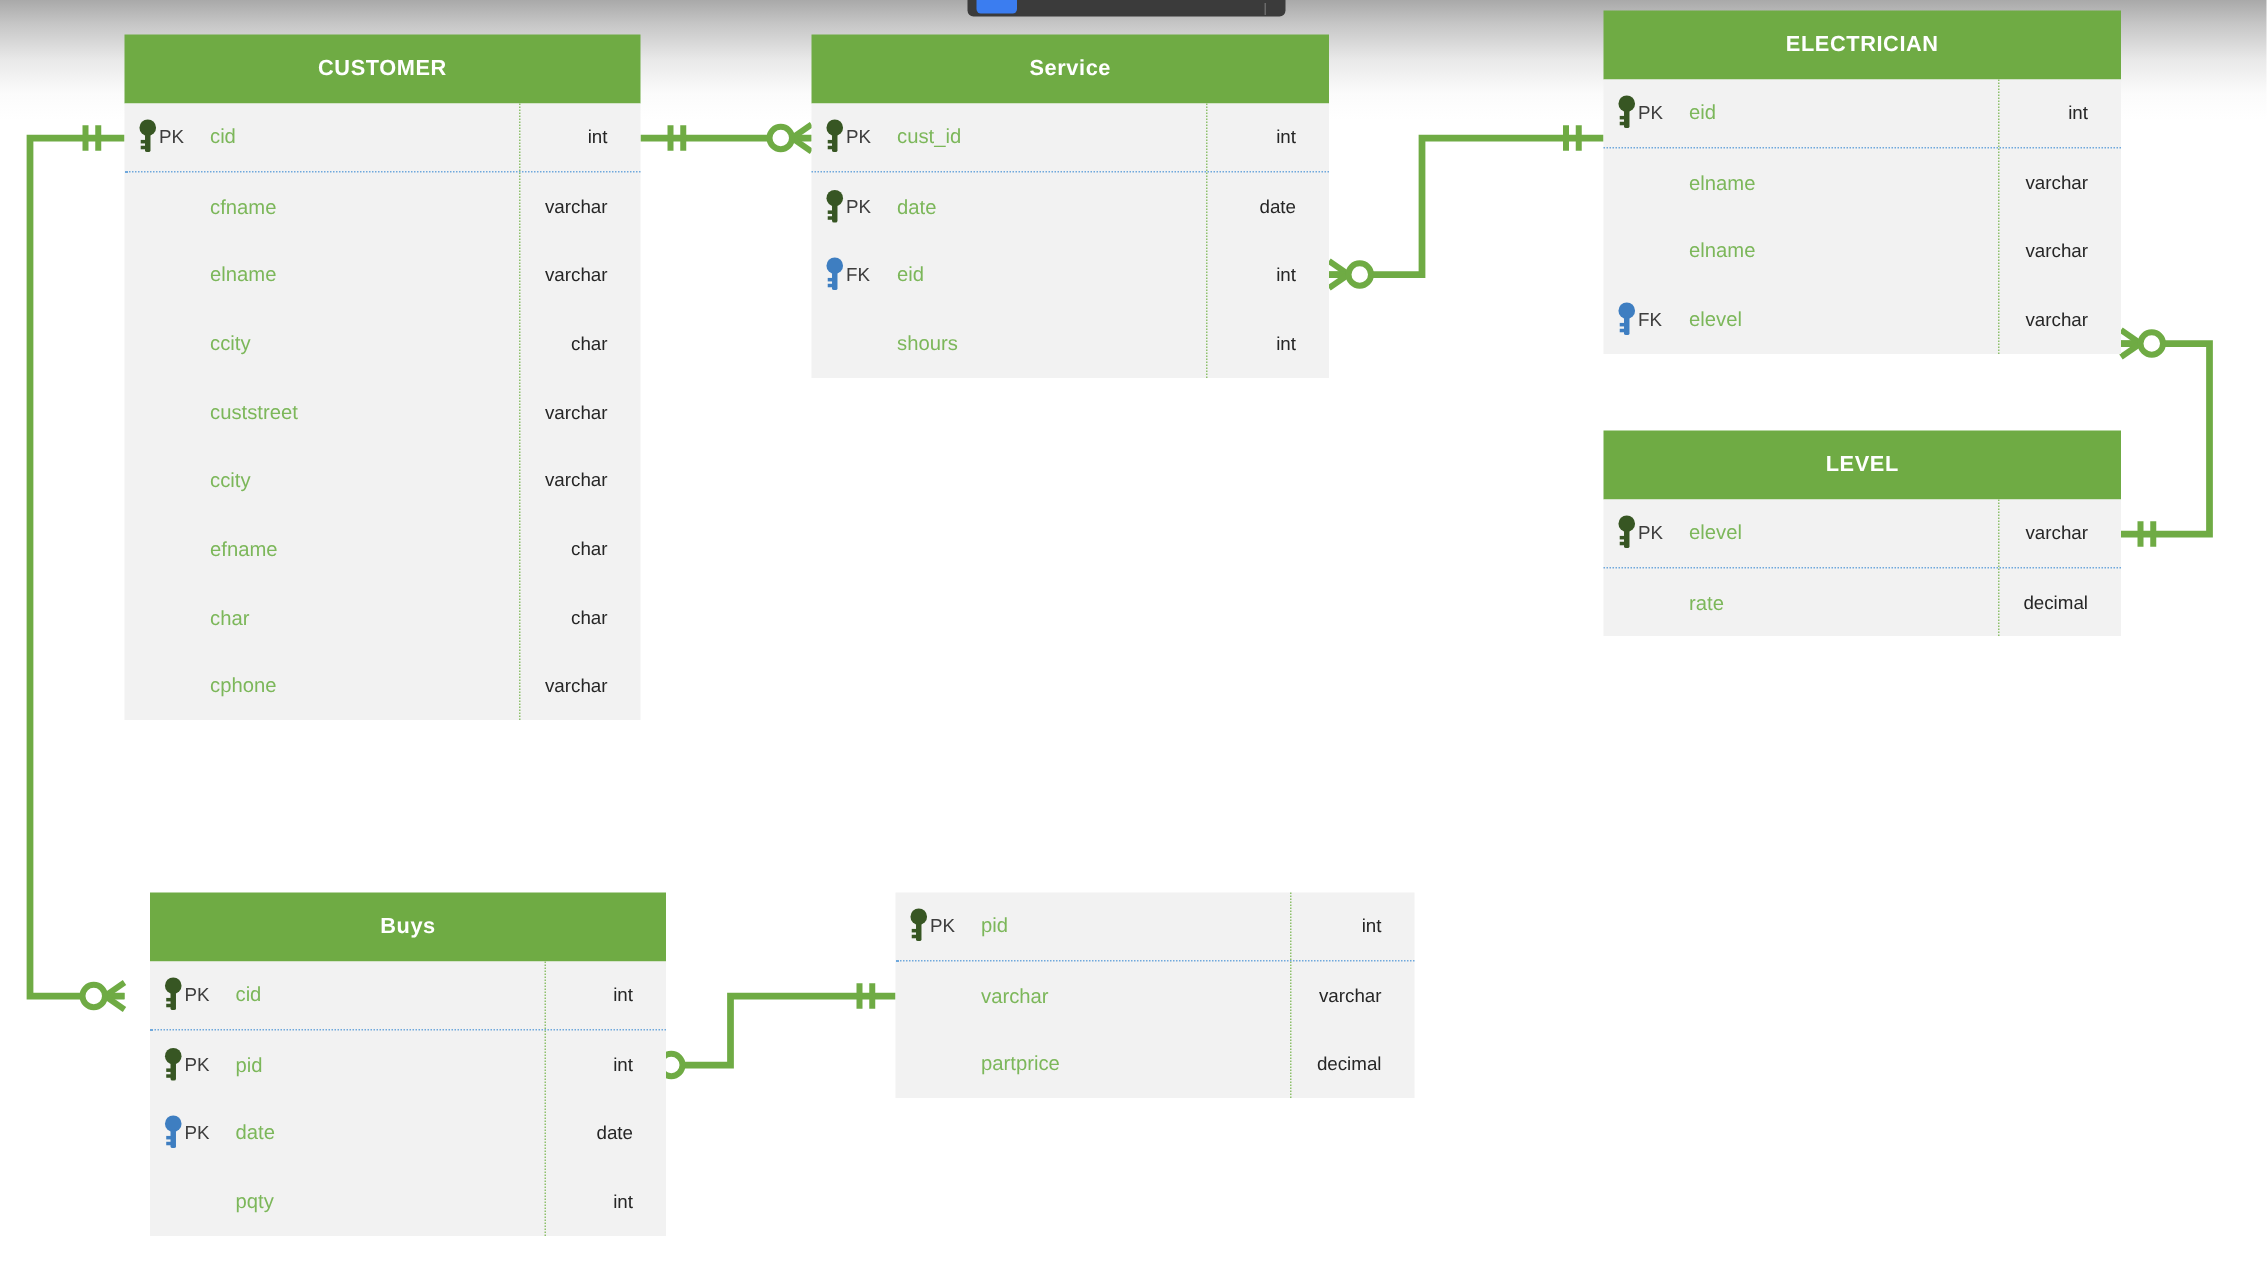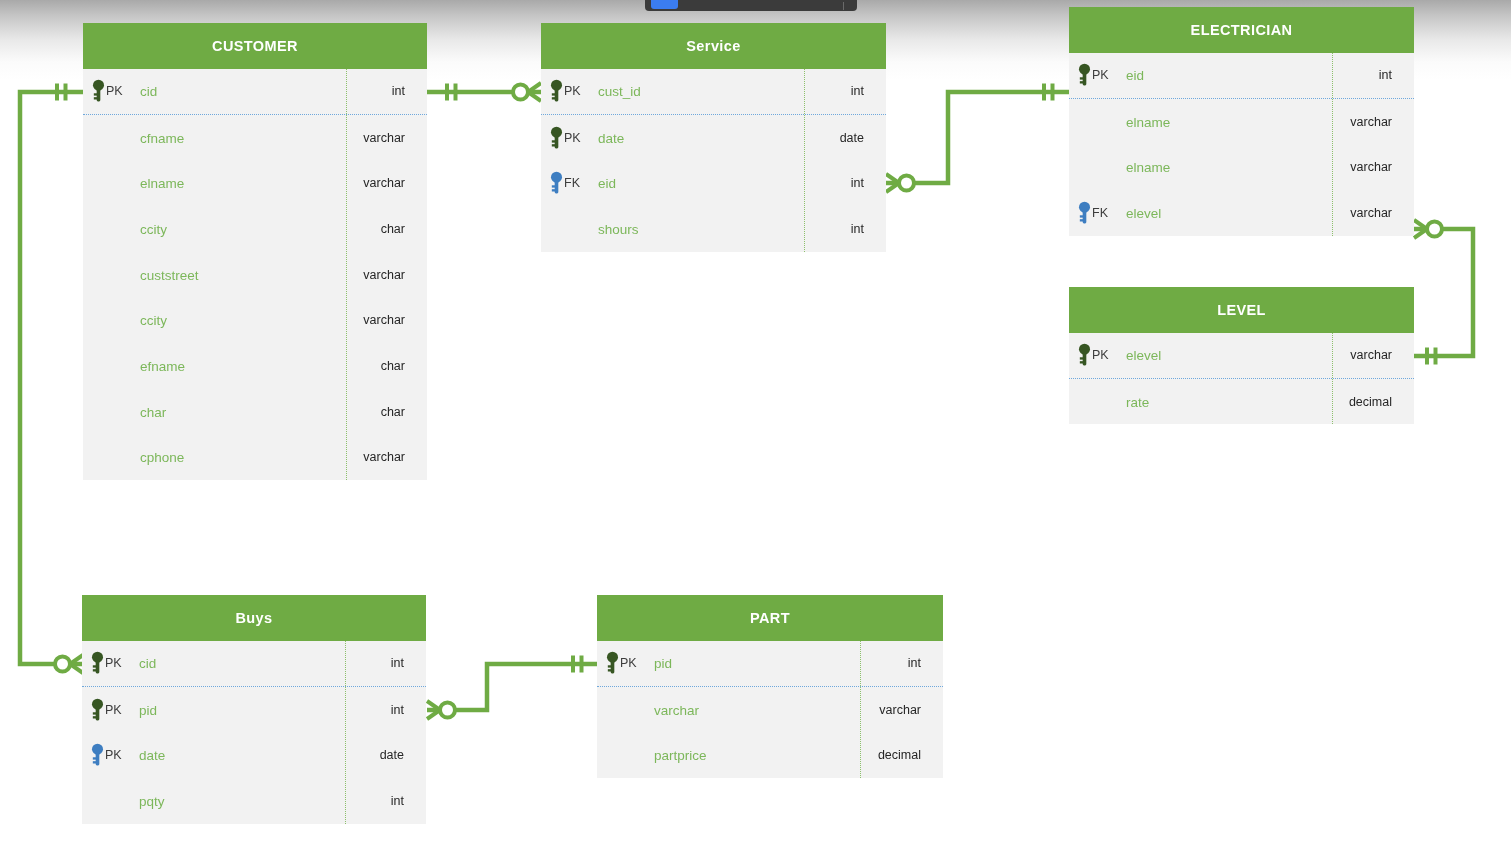--- a/index.html
+++ b/index.html
@@ -291,21 +291,21 @@
           </span>
           <span class="fname">elevel</span>
           <span class="ftype">varchar</span>
         </div>
         <div class="er-row">
           <span class="fname">rate</span>
           <span class="ftype">decimal</span>
         </div>
       </div>
     </div>
-    <div class="er-table" style="left: 82px; top: 595px; width: 344px; text-align: center;">
+    <div class="er-table" style="left: 100px; top: 595px; width: 344px; text-align: center;">
       <div class="er-header">
         <span>Buys</span>
       </div>
       <div class="er-body">
         <div class="col-divider"></div>
         <div class="er-row first">
           <span class="key-wrap">
             <span class="key-icon key-pk">
               <svg width="13" height="24" viewBox="0 0 20 36" fill="currentColor">
                 <circle cx="10" cy="9" r="8.5"></circle>
@@ -349,23 +349,20 @@
           <span class="fname">date</span>
           <span class="ftype">date</span>
         </div>
         <div class="er-row">
           <span class="fname">pqty</span>
           <span class="ftype">int</span>
         </div>
       </div>
     </div>
     <div class="er-table" style="left: 597px; top: 595px; width: 346px;">
-      <div class="er-header">
-        <span>PART</span>
-      </div>
       <div class="er-body">
         <div class="col-divider"></div>
         <div class="er-row first">
           <span class="key-wrap">
             <span class="key-icon key-pk">
               <svg width="13" height="24" viewBox="0 0 20 36" fill="currentColor">
                 <circle cx="10" cy="9" r="8.5"></circle>
                 <rect x="7.2" y="15" width="5.6" height="19" rx="2"></rect>
                 <rect x="2.8" y="21.5" width="5.2" height="3.6"></rect>
                 <rect x="2.8" y="27.5" width="5.2" height="3.6"></rect>

